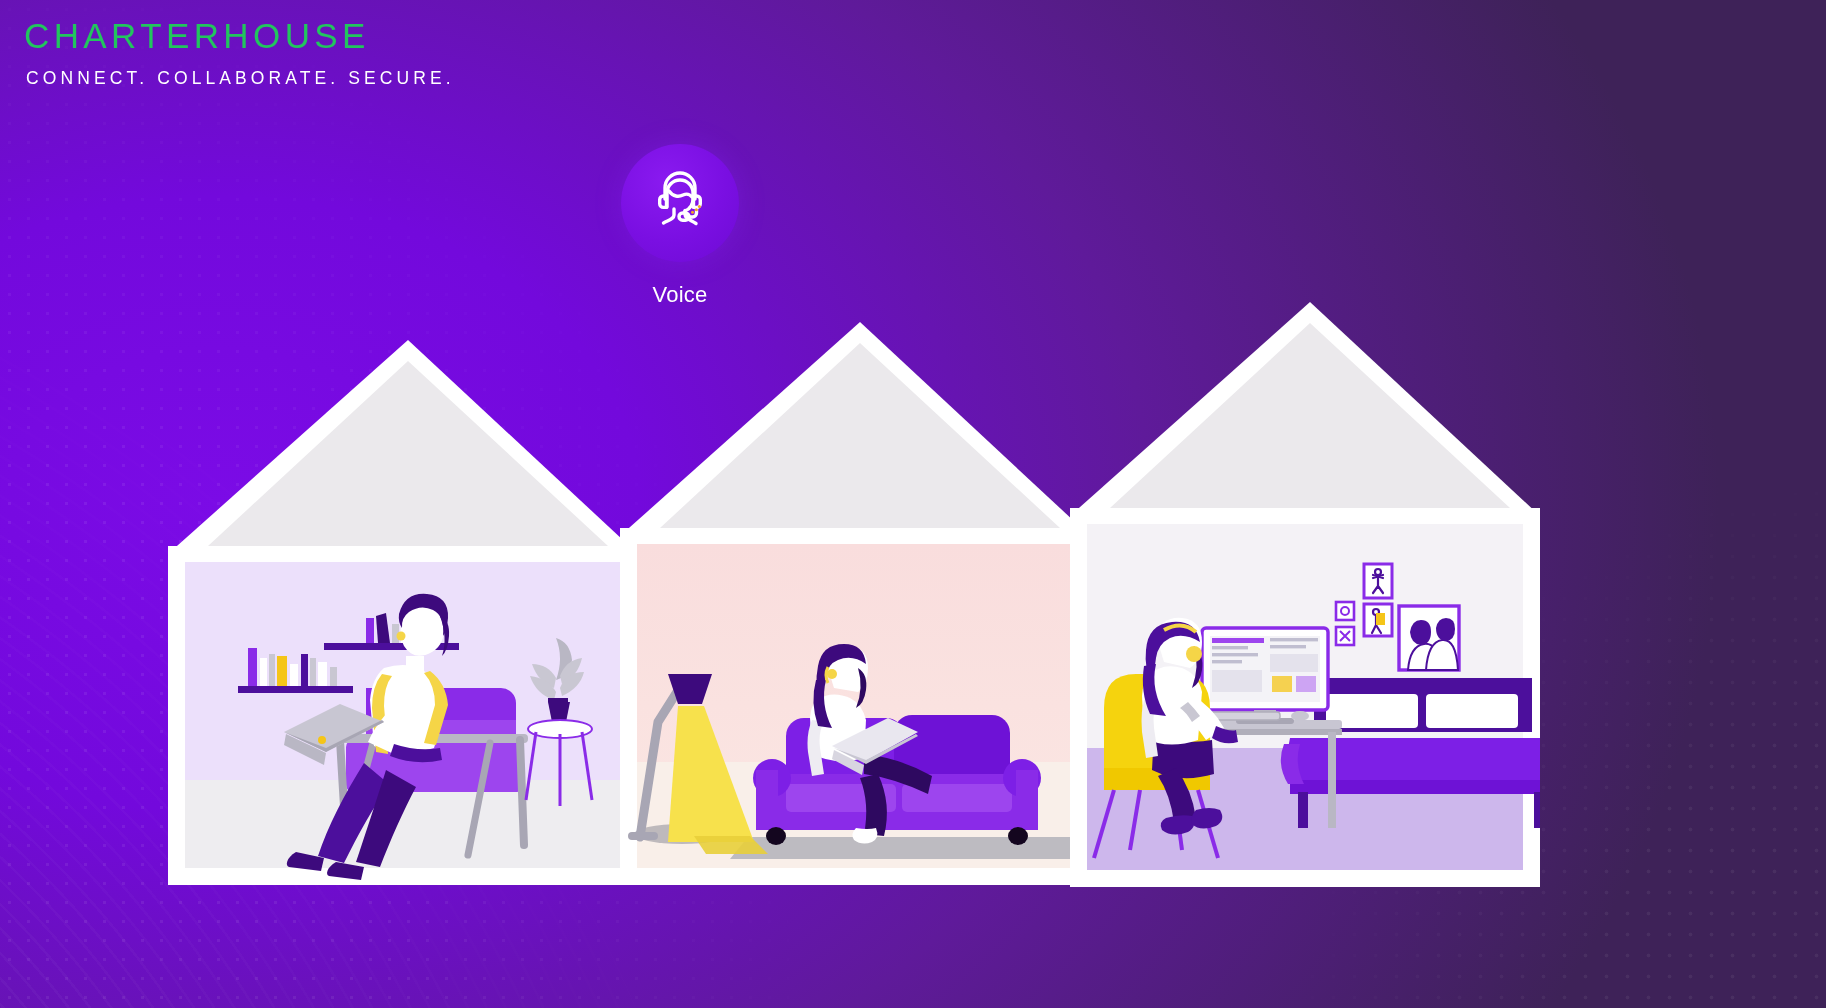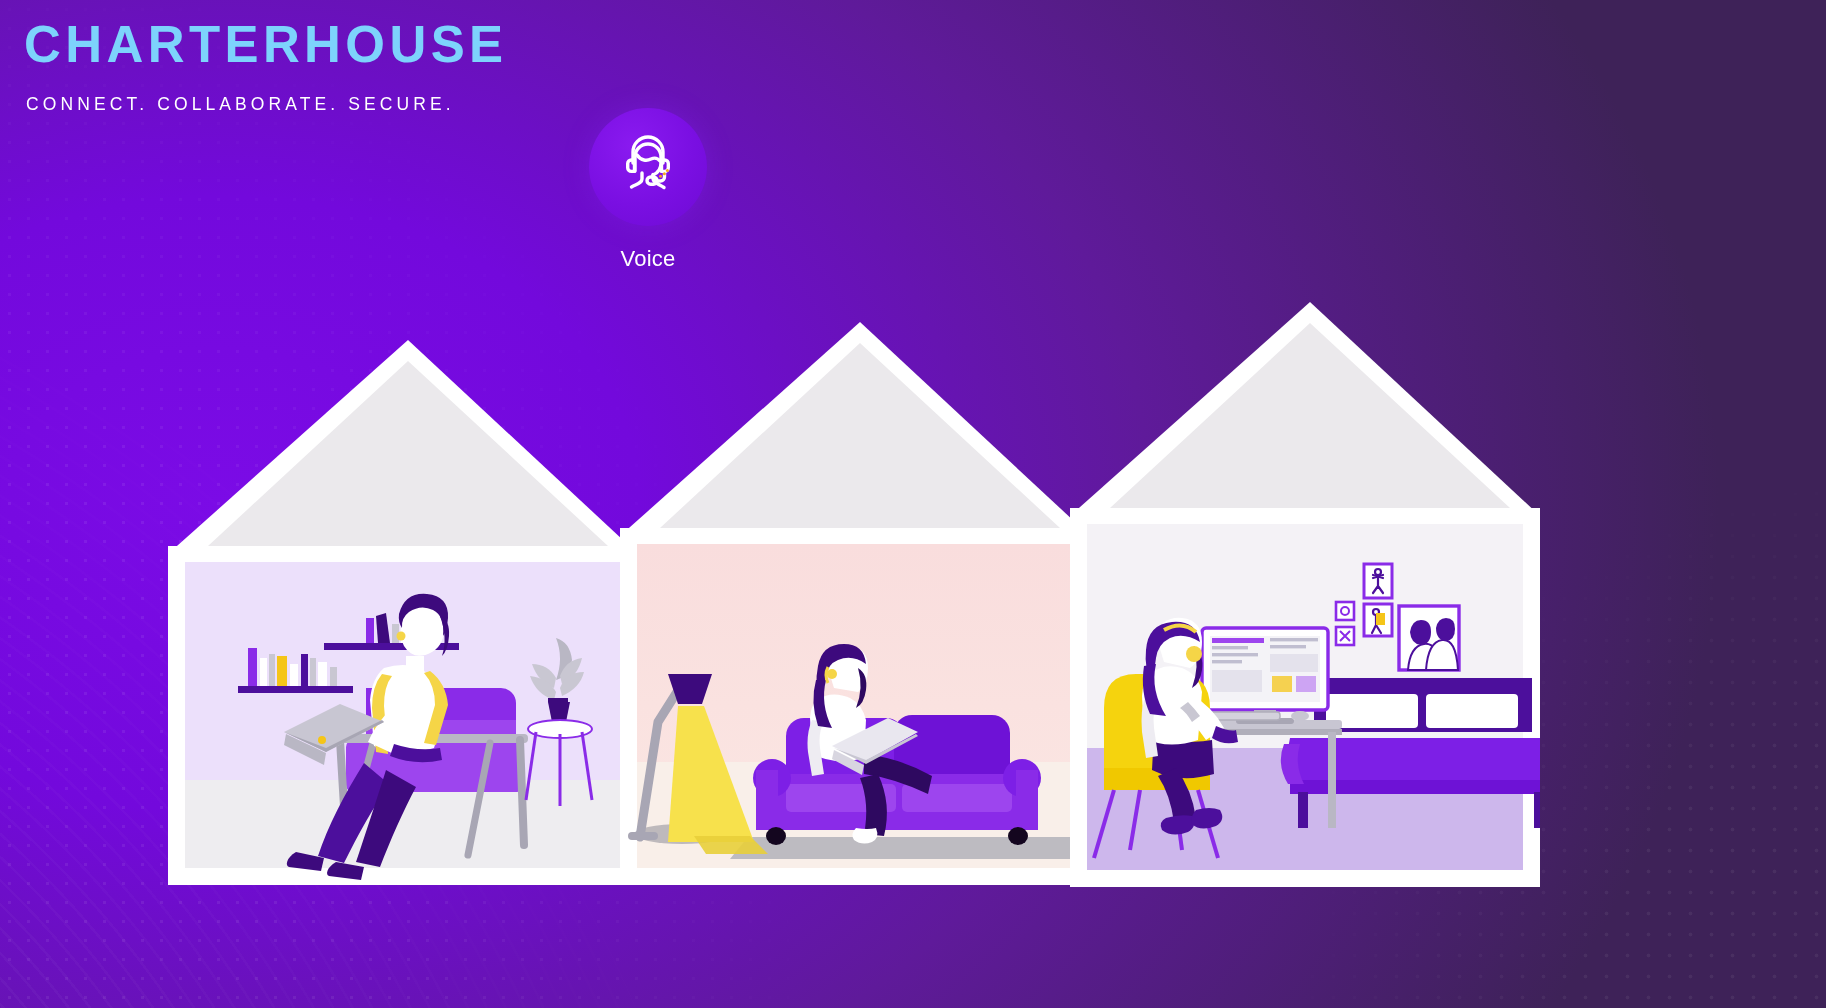--- a/index.html
+++ b/index.html
@@ -38,32 +38,32 @@
     border-radius:50%;
     background:repeating-radial-gradient(circle at 0% 100%,
         rgba(255,255,255,.055) 0 2.5px, transparent 2.5px 17px);
     -webkit-mask-image:radial-gradient(circle at 8% 96%, #000 15%, transparent 70%);
             mask-image:radial-gradient(circle at 8% 96%, #000 15%, transparent 70%);
   }
 
   
   #logo { position:absolute; left:24px; top:18px; z-index:30; }
   .logo-main{
-    color:#7dd3fc; font-size:51px; font-weight:700; letter-spacing:4.4px; line-height:1.05;
+    color:#22c55e; font-size:35px; font-weight:400; letter-spacing:4.4px; line-height:1.05;
     font-family:"Liberation Sans","DejaVu Sans",sans-serif;
   }
   .logo-sub{
     color:#fff; font-size:17.5px; font-weight:400; letter-spacing:4.1px;
-    margin-top:22px; margin-left:2px;
+    margin-top:13px; margin-left:2px;
   }
 
   
   #channels{
-    position:absolute; top:108px; left:568px; width:660px; height:200px;
-    display:flex; justify-content:space-between; z-index:25;
+    position:absolute; top:108px; left:600px; width:660px; height:200px;
+    display:flex; justify-content:space-between; z-index:25;align-items:flex-end;
   }
   .channel{ width:160px; display:flex; flex-direction:column; align-items:center; }
   .channel-circle{
     width:118px; height:118px; border-radius:50%;
     background:radial-gradient(circle at 38% 32%, #8a1af0 0%, #7a0fe2 55%, #6e0bd4 100%);
     display:flex; align-items:center; justify-content:center;
     box-shadow:0 0 26px rgba(140,40,250,.28);
   }
   .channel-label{ color:#fff; font-size:22px; margin-top:20px; letter-spacing:.2px; }
 

